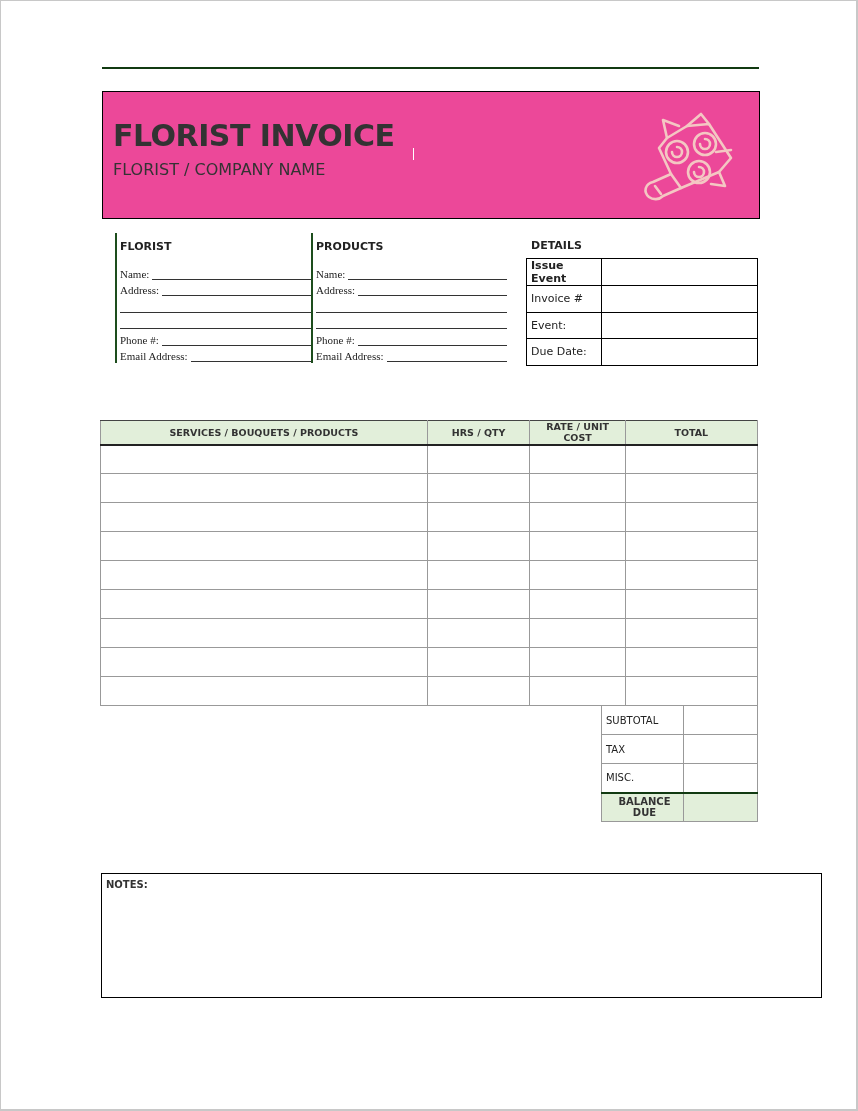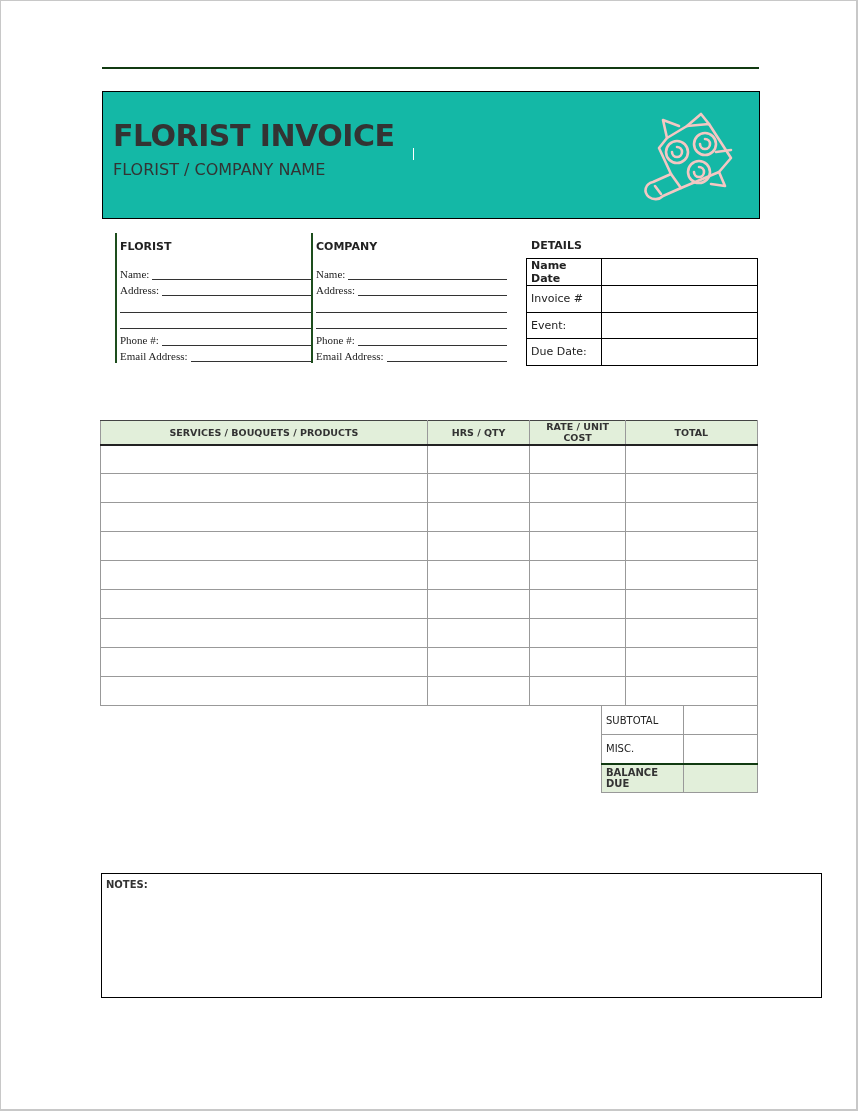--- a/index.html
+++ b/index.html
@@ -14,21 +14,21 @@
       position: absolute; left: 0; top: 0; width: 858px; height: 1111px;
       border: 1px solid #c8c8c8;
       border-width: 1px 2px 2px 1px;
     }
     .top-rule {
       position: absolute; left: 101px; top: 66px; width: 657px; height: 2px;
       background: #113a11;
     }
     .header-box {
       position: absolute; left: 101px; top: 90px; width: 658px; height: 128px;
-      background: #14b8a6; border: 1px solid #000;
+      background: #ec4899; border: 1px solid #000;
     }
     .header-title {
       position: absolute; left: 10px; top: 26px;
       font-family: "DejaVu Sans", sans-serif; font-weight: bold;
       font-size: 30px; letter-spacing: -0.5px; color: #333;
     }
     .header-subtitle {
       position: absolute; left: 10px; top: 68px;
       font-size: 16px; color: #333;
     }
@@ -74,21 +74,21 @@
     .items-table .c2 { width: 105px; }
     .items-table .c3 { width: 97px; }
     .items-table .c4 { width: 135px; }
 
     .totals-table {
       position: absolute; left: 600px; top: 704px; width: 157px;
       border-collapse: collapse; font-size: 10px;
     }
     .totals-table td { border: 1px solid #999; height: 29px; padding-left: 4px; color: #222; }
     .totals-table td.k { width: 82px; }
-    .totals-table tr.balance td { background: #e2efda; border-top: 2px solid #113a11; font-weight: bold; color: #333; }
+    .totals-table tr.balance td { background: #e2efda; border-top: 2px solid #113a11; font-weight: bold; color: #333; text-align: center; }
 
     .notes-box {
       position: absolute; left: 100px; top: 872px; width: 721px; height: 125px;
       border: 1px solid #000;
     }
     .notes-label { position: absolute; left: 4px; top: 5px; font-size: 10px; font-weight: bold; color: #333; }
   </style>
 </head>
 <body>
 
@@ -137,21 +137,21 @@
       <span class="lbl">Phone #:</span>
         <span class="fill"></span>
     </div>
     <div class="party-line">
       <span class="lbl">Email Address:</span>
         <span class="fill"></span>
     </div>
   </div>
 
   <div class="party-block" style="left:310px; width:198px;">
-    <div class="ptitle">COMPANY</div>
+    <div class="ptitle">PRODUCTS</div>
     <div class="party-line">
       <span class="lbl">Name:</span>
         <span class="fill"></span>
     </div>
     <div class="party-line">
       <span class="lbl">Address:</span>
         <span class="fill"></span>
     </div>
     <div class="party-line blank">
       <span class="fill"></span>
@@ -166,21 +166,21 @@
     <div class="party-line">
       <span class="lbl">Email Address:</span>
         <span class="fill"></span>
     </div>
   </div>
 
   <div class="details-title">DETAILS</div>
   <table class="details-table">
     <tbody>
         <tr>
-      <td class="k">Name Date</td>
+      <td class="k">Issue Event</td>
       <td></td>
     </tr>
     <tr>
       <td class="k">Invoice #</td>
       <td></td>
     </tr>
     <tr>
       <td class="k">Event:</td>
       <td></td>
     </tr>
@@ -258,20 +258,24 @@
     </tbody>
   </table>
 
   <table class="totals-table">
     <tbody>
         <tr>
       <td class="k">SUBTOTAL</td>
       <td></td>
     </tr>
     <tr>
+      <td class="k">TAX</td>
+      <td></td>
+    </tr>
+    <tr>
       <td class="k">MISC.</td>
       <td></td>
     </tr>
     <tr class="balance">
       <td class="k">BALANCE DUE</td>
       <td></td>
     </tr>
   </tbody>
     </table>
 

